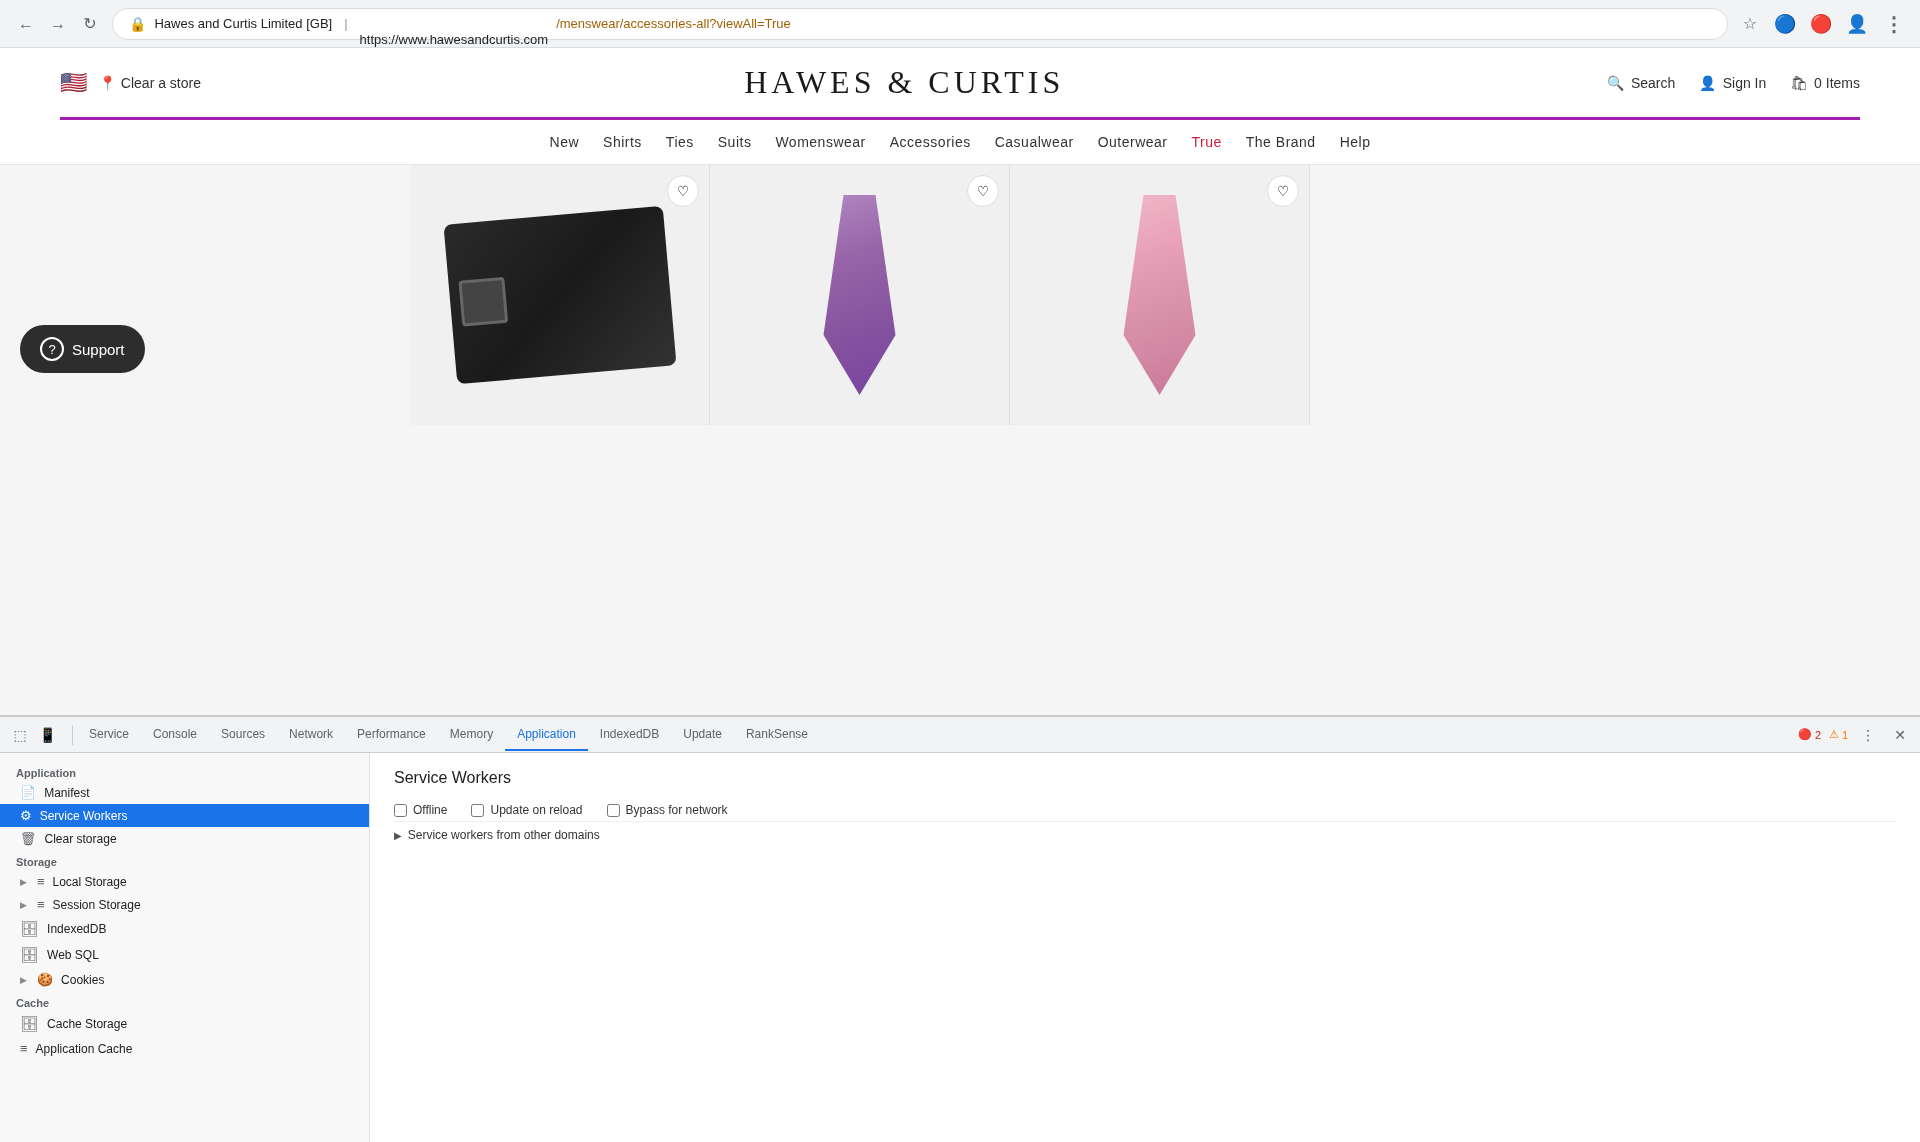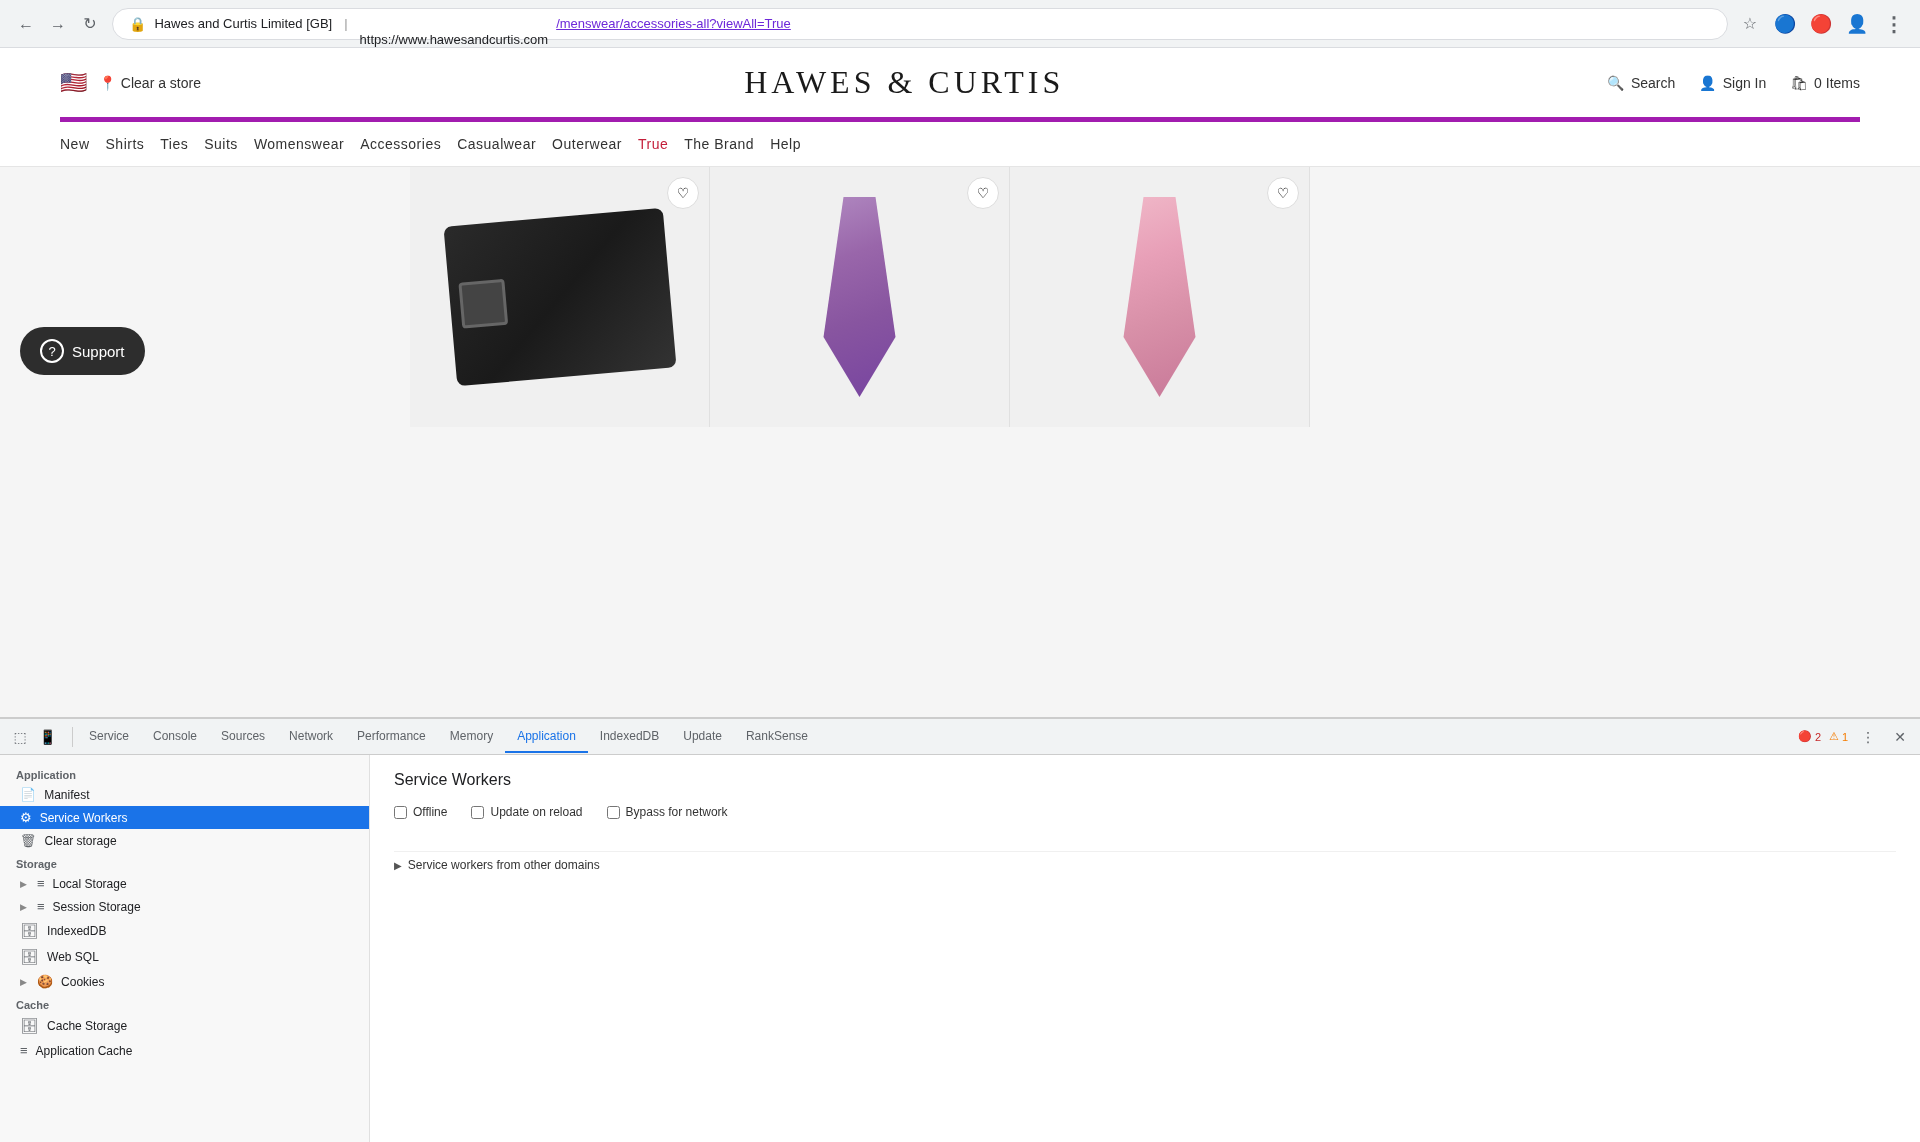--- a/index.html
+++ b/index.html
@@ -33,21 +33,21 @@
       display: flex;
       align-items: center;
       gap: 8px;
       height: 32px;
       border: 1px solid #dadce0;
       font-size: 13px;
       color: #333;
     }
     .lock-icon { color: #5f6368; font-size: 14px; }
     .url-domain { color: #202124; margin-top: 32px; }
-    .url-path { color: #6d28d9; text-decoration: underline; }
+    .url-path { color: #a16207; }
     .browser-actions { display: flex; gap: 8px; align-items: center; }
     .browser-action-btn {
       width: 28px; height: 28px;
       border-radius: 50%;
       border: none; background: transparent;
       cursor: pointer; display: flex; align-items: center; justify-content: center;
       color: #5f6368; font-size: 16px;
     }
 
     
@@ -71,24 +71,24 @@
       font-family: 'Georgia', serif;
       color: #1a1a1a;
       font-weight: normal;
     }
     .header-right { display: flex; align-items: center; gap: 24px; }
     .header-btn { display: flex; align-items: center; gap: 6px; cursor: pointer; font-size: 14px; color: #333; background: none; border: none; }
 
     
     .site-nav {
       display: flex;
-      justify-content: flex-start;
-      gap: 16px;
+      justify-content: center;
+      gap: 24px;
       padding: 14px 0;
-      border-top: 5px solid #a21caf;
+      border-top: 3px solid #a21caf;
     }
     .nav-item { font-size: 14px; color: #333; cursor: pointer; text-decoration: none; letter-spacing: 0.5px; }
     .nav-item.sale { color: #c41e3a; }
 
     
     .main-content {
       display: flex;
       flex-direction: column;
       height: calc(1142px - 48px - 114px);
     }
@@ -280,21 +280,21 @@
     .panel-title {
       font-size: 16px;
       font-weight: normal;
       color: #202124;
       margin-bottom: 16px;
     }
     .checkboxes-row {
       display: flex;
       gap: 24px;
       align-items: flex-end;
-      margin-bottom: 32px;
+      margin-bottom: 4px;
     }
     .checkbox-item {
       display: flex; align-items: center; gap: 6px;
       font-size: 12px; color: #333; cursor: pointer;
     }
     .checkbox-item input[type="checkbox"] { cursor: pointer; }
     .collapsible-section {
       display: flex;
       align-items: center;
       gap: 6px;

